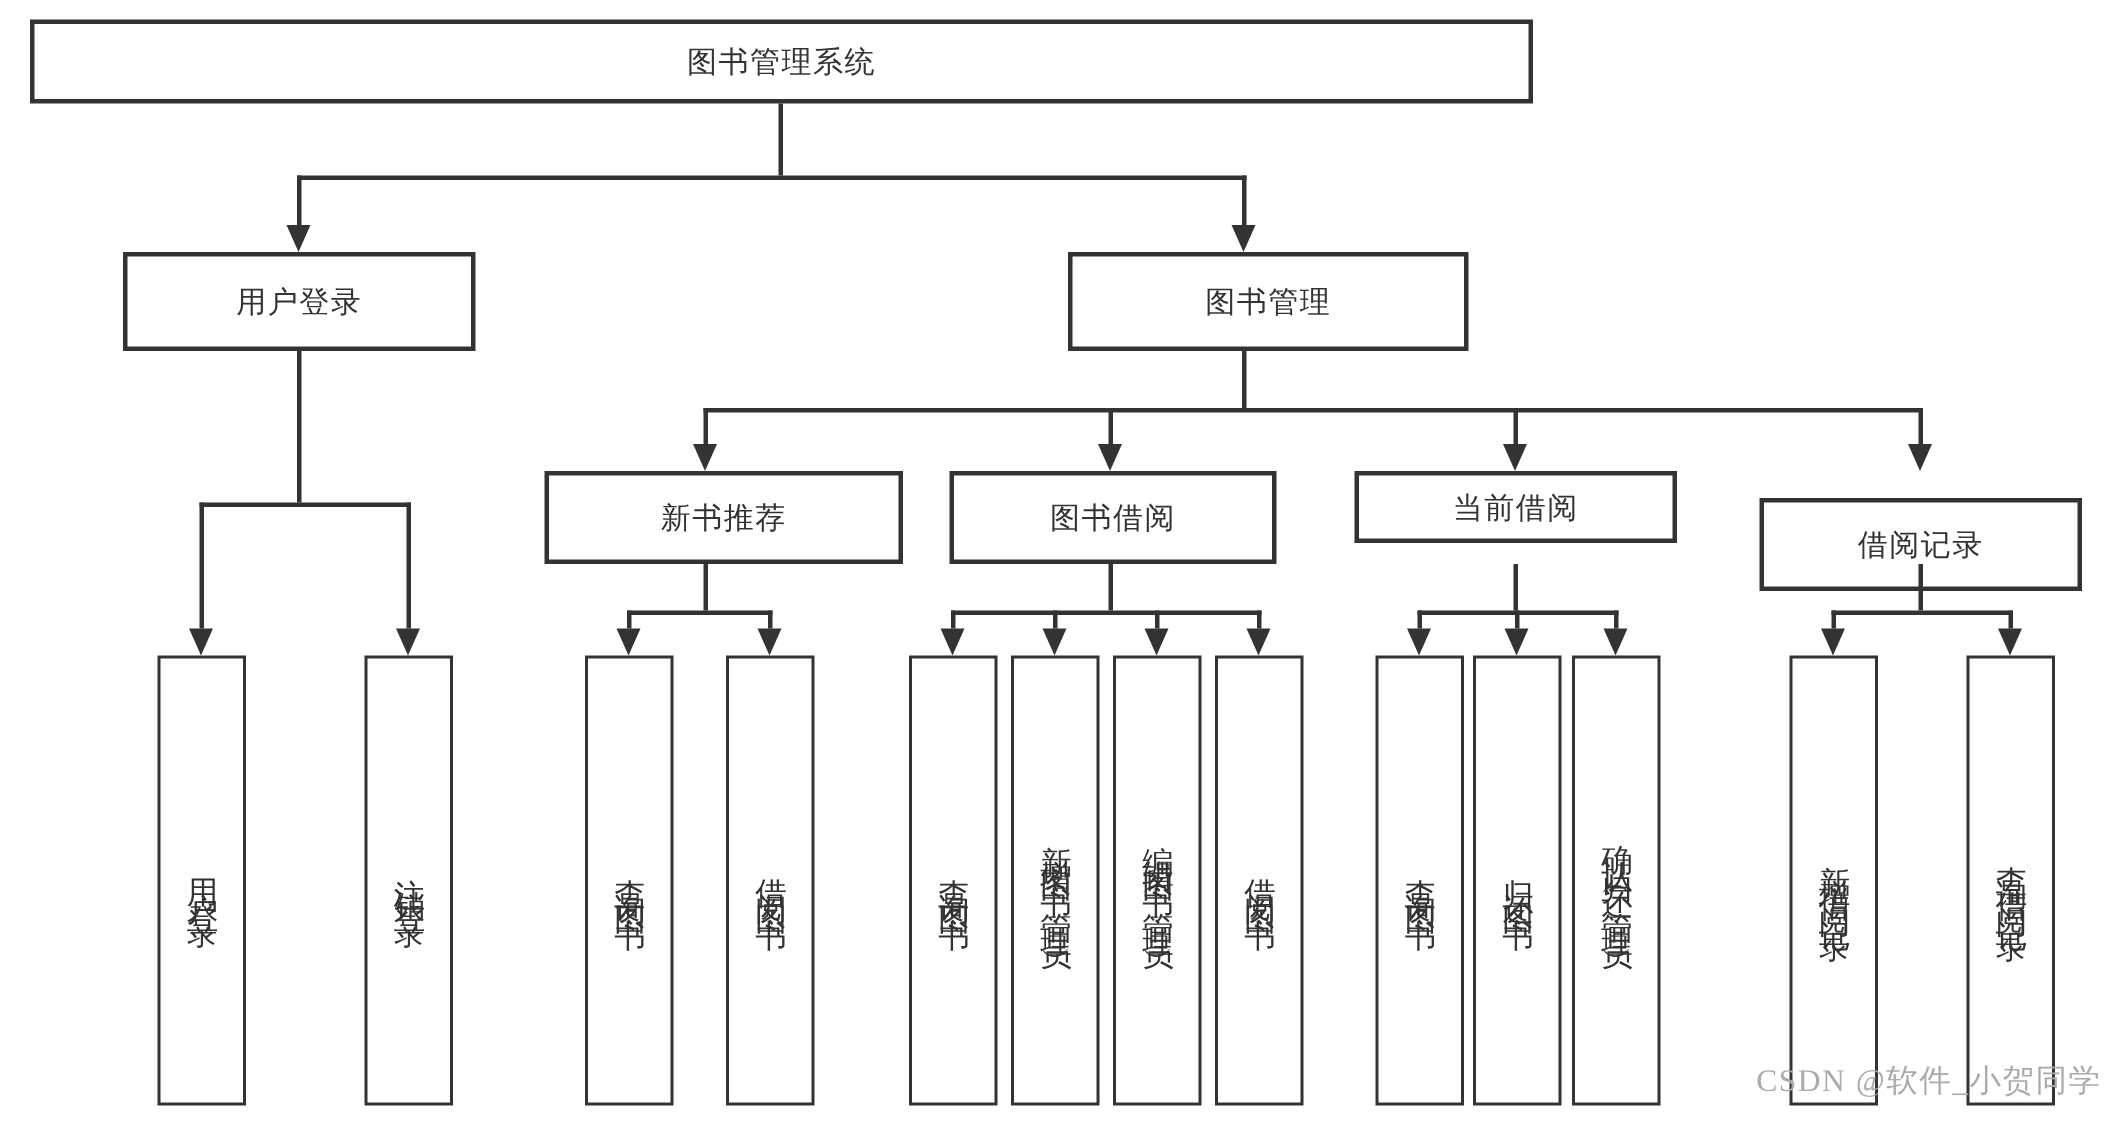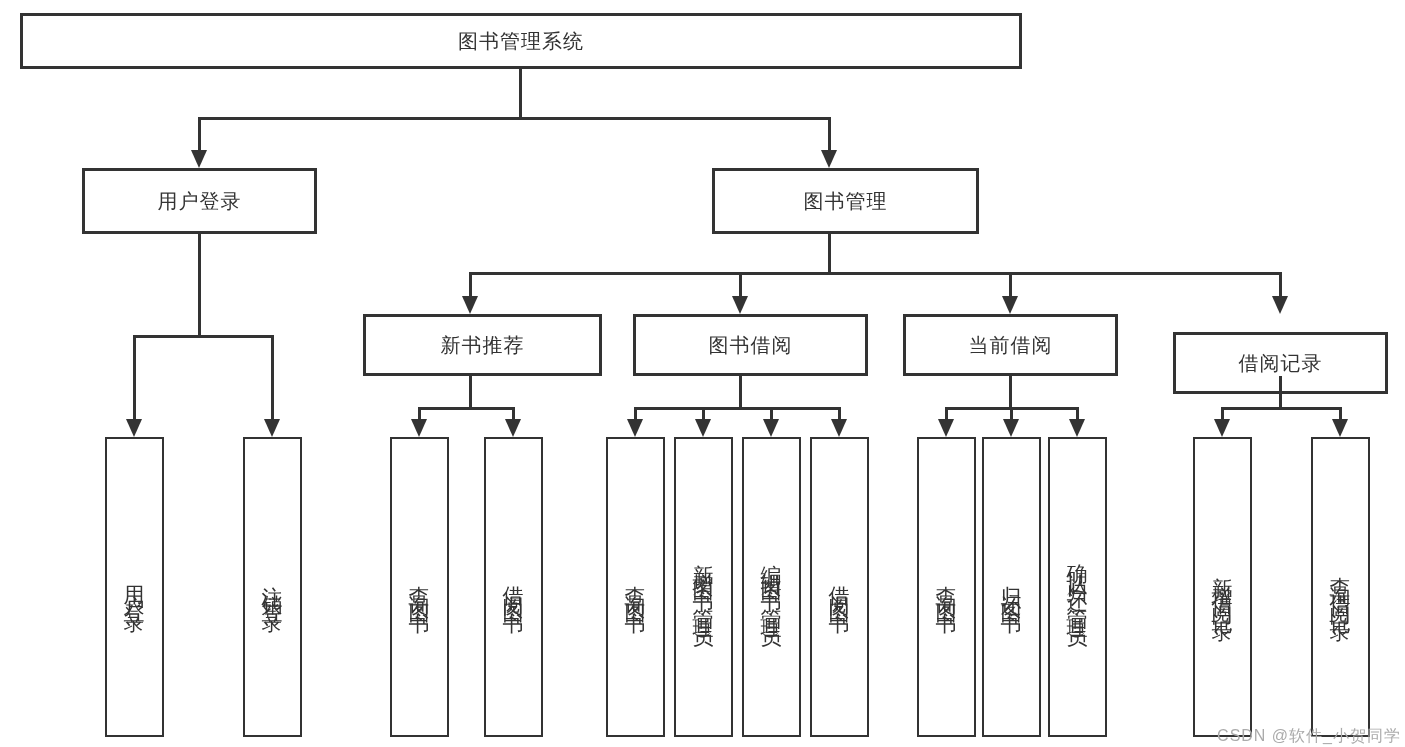--- a/index.html
+++ b/index.html
@@ -1,20 +1,20 @@
 <!DOCTYPE html>
 <html style="--line: #333333; --text: #333333; --wm: #ababab;"><head>
 <meta charset="utf-8">
 <style>
   html,body{margin:0;padding:0;background:#ffffff;}
   #stage{
     position:relative;
     width:1405px;height:747px;
     background:#ffffff;
-    font-family:Liberation Sans, sans-serif;
+    font-family:Liberation Serif, serif;
     color:var(--text,#333333);
     overflow:hidden;
   }
   
   .box{
     position:absolute;
     box-sizing:border-box;
     background:#ffffff;
     border:3px solid var(--line,#333333);
     display:flex;align-items:center;justify-content:center;
@@ -45,22 +45,22 @@
   .hl{position:absolute;height:3px;background:var(--line,#333333);}
   
   .ah{
     position:absolute;width:0;height:0;
     border-left:8px solid transparent;
     border-right:8px solid transparent;
     border-top:18px solid var(--line,#333333);
   }
   .watermark{
     position:absolute;
-    right:4px;top:726px;
-    font-size:16px;
+    right:4px;top:706px;
+    font-size:21px;
     color:var(--wm,#ababab);
     letter-spacing:1px;
     pointer-events:none;
   }
 </style>
 </head>
 <body>
 
 <div id="stage">
 
@@ -96,24 +96,24 @@
   <div class="sh" style="left:739px;top:272px;height:24px"></div>
   <div class="ah" style="left:732px;top:296px"></div>
   <div class="sh" style="left:1009px;top:272px;height:24px"></div>
   <div class="ah" style="left:1002px;top:296px"></div>
   <div class="sh" style="left:1279px;top:272px;height:24px"></div>
   <div class="ah" style="left:1272px;top:296px"></div>
 
   <div class="box" style="left:363px;top:314px;width:239px;height:62px">
     <span>新书推荐</span>
   </div>
-  <div class="box" style="left:633px;top:314px;width:235px;height:62px">
+  <div class="box" style="left:633px;top:314px;width:218px;height:62px">
     <span>图书借阅</span>
   </div>
-  <div class="box" style="left:903px;top:314px;width:215px;height:62px">
+  <div class="box" style="left:903px;top:314px;width:215px;height:48px">
     <span>当前借阅</span>
   </div>
   <div class="box" style="left:1173px;top:332px;width:215px;height:62px">
     <span>借阅记录</span>
   </div>
 
   <div class="vl" style="left:469px;top:376px;height:31px"></div>
   <div class="hl" style="left:418px;top:407px;width:97px"></div>
   <div class="sh" style="left:418px;top:407px;height:12px"></div>
   <div class="ah" style="left:411px;top:419px"></div>

